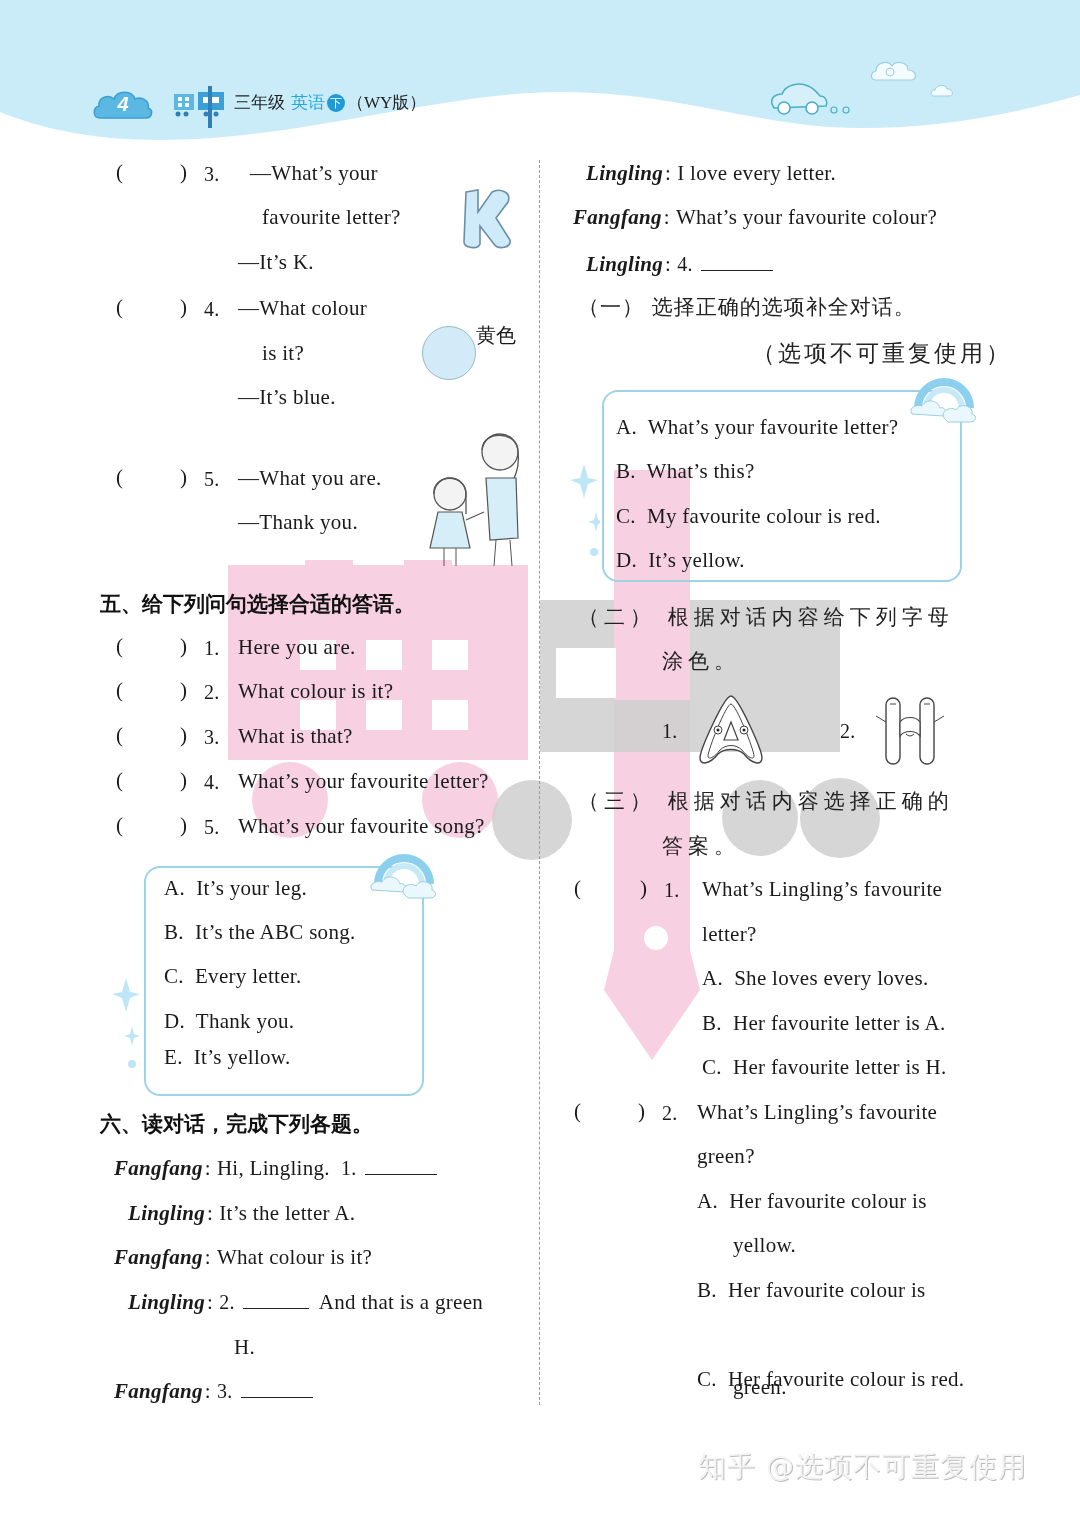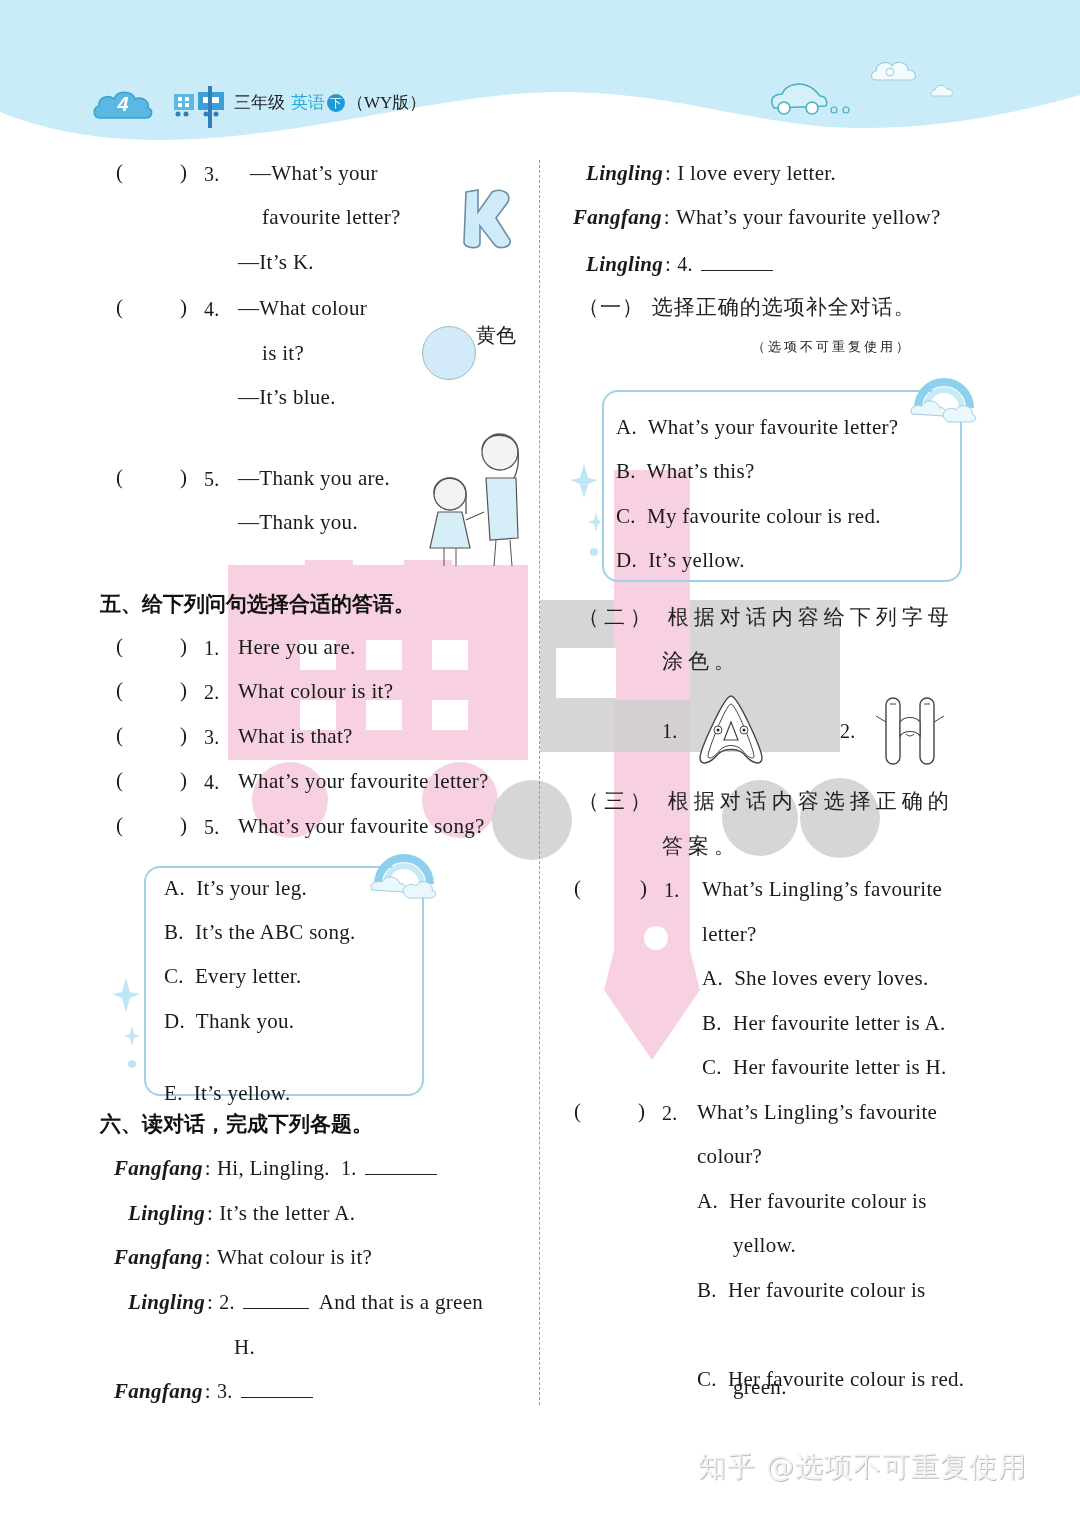--- a/index.html
+++ b/index.html
@@ -28,21 +28,21 @@
 
   
   .line { position: absolute; font-size: 21px; line-height: 26px; white-space: nowrap; letter-spacing: 0.3px; }
   .paren { position: absolute; font-size: 21px; }
   .num { font-size: 20px; }
   .speaker { font-weight: bold; font-style: italic; }
   .colon { margin: 0 6px 0 2px; }
   .blank { display: inline-block; border-bottom: 1.5px solid #222; width: 72px; height: 18px; vertical-align: baseline; margin-left: 8px; }
   .cn-heading { position: absolute; font-family: "DejaVu Sans", sans-serif; font-size: 21px; line-height: 28px; white-space: nowrap; font-weight: bold; color: #111; }
   .cn-sub { position: absolute; font-family: "DejaVu Sans", sans-serif; font-size: 21px; line-height: 28px; white-space: nowrap; color: #222; letter-spacing: 5px; }
-  .cn-small { position: absolute; font-family: Liberation Serif, serif; font-size: 13px; white-space: nowrap; color: #222; letter-spacing: 3px; }
+  .cn-small { position: absolute; font-family: Liberation Serif, serif; font-size: 23px; white-space: nowrap; color: #222; letter-spacing: 3px; }
 
   
   .opt-box { position: absolute; border: 2px solid #9ed2e6; border-radius: 16px; background: transparent; }
 </style>
 </head>
 <body>
 
 <svg class="header-bg" viewBox="0 0 1080 160" preserveAspectRatio="none">
   <path d="M0 0 H1080 V95 C1010 115 940 128 860 128 C760 128 680 92 560 92 C440 92 300 140 160 140 C90 140 40 128 0 112 Z" fill="#c9ecf8"></path>
 </svg>
@@ -133,21 +133,21 @@
 <div class="line num" style="left:204px;top:296px">4.</div>
 <div class="line" style="left:238px;top:295px">—What colour</div>
 <div class="line" style="left:262px;top:340px">is it?</div>
 <div class="line" style="left:238px;top:384px">—It’s blue.</div>
 <div class="deco" style="left:422px;top:326px;width:54px;height:54px;border-radius:50%;background:#d3ebf9;border:1px solid #9ab8c8"></div>
 <div class="deco" style="left:476px;top:322px;font-family:'DejaVu Serif',serif;font-size:20px">黄色</div>
 
 <div class="paren" style="left:116px;top:465px">(</div>
 <div class="paren" style="left:180px;top:465px">)</div>
 <div class="line num" style="left:204px;top:466px">5.</div>
-<div class="line" style="left:238px;top:465px">—Thank you are.</div>
+<div class="line" style="left:238px;top:465px">—What you are.</div>
 <div class="line" style="left:238px;top:509px">—Thank you.</div>
 <svg class="deco" style="left:420px;top:428px;width:104px;height:144px" viewBox="0 0 104 144">
   <circle cx="80" cy="24" r="18" fill="#f3f3f3" stroke="#555" stroke-width="1.3"></circle>
   <path d="M62 22 C62 2 98 2 98 24 C100 40 94 52 90 56" fill="none" stroke="#555" stroke-width="1.3"></path>
   <path d="M66 50 L96 50 L98 110 L70 112 Z" fill="#d6eef8" stroke="#555" stroke-width="1.2"></path>
   <line x1="76" y1="112" x2="74" y2="138" stroke="#555"></line>
     <line x1="90" y1="112" x2="92" y2="138" stroke="#555"></line>
   <circle cx="30" cy="66" r="16" fill="#f3f3f3" stroke="#555" stroke-width="1.3"></circle>
   <path d="M14 66 C12 46 46 44 46 66 L46 86" fill="none" stroke="#555" stroke-width="1.3"></path>
   <path d="M18 84 L42 84 L50 120 L10 120 Z" fill="#d6eef8" stroke="#555" stroke-width="1.2"></path>
@@ -196,21 +196,21 @@
   <path d="M16 4 L20 18 L30 20 L20 24 L16 38 L12 24 L2 20 L12 18 Z" fill="#bfe6f6"></path>
   <path d="M22 52 L24 60 L30 62 L24 64 L22 72 L20 64 L14 62 L20 60 Z" fill="#bfe6f6"></path>
   <circle cx="22" cy="90" r="4" fill="#bfe6f6"></circle>
 </svg>
 
 <div>
   <div class="line" style="left:164px;top:875px"><span>A.</span>&nbsp; <span>It’s your leg.</span></div>
   <div class="line" style="left:164px;top:919px"><span>B.</span>&nbsp; <span>It’s the ABC song.</span></div>
   <div class="line" style="left:164px;top:963px"><span>C.</span>&nbsp; <span>Every letter.</span></div>
   <div class="line" style="left:164px;top:1008px"><span>D.</span>&nbsp; <span>Thank you.</span></div>
-  <div class="line" style="left:164px;top:1080px"><span>E.</span>&nbsp; <span>It’s yellow.</span></div>
+  <div class="line" style="left:164px;top:1044px"><span>E.</span>&nbsp; <span>It’s yellow.</span></div>
 </div>
 
 <div class="cn-heading" style="left:100px;top:1110px">六、读对话，完成下列各题。</div>
 
 <div class="line" style="left:114px;top:1155px">
   <span class="speaker">Fangfang</span><span class="colon">:</span><span>Hi, Lingling.</span>&nbsp;&nbsp;<span class="num">1.</span><span class="blank"></span>
 </div>
 <div class="line" style="left:128px;top:1200px">
   <span class="speaker">Lingling</span><span class="colon">:</span><span>It’s the letter A.</span>
 </div>
@@ -222,21 +222,21 @@
 </div>
 <div class="line" style="left:234px;top:1334px">H.</div>
 <div class="line" style="left:114px;top:1378px">
   <span class="speaker">Fangfang</span><span class="colon">:</span><span class="num">3.</span><span class="blank"></span>
 </div>
 
 <div class="line" style="left:586px;top:160px">
   <span class="speaker">Lingling</span><span class="colon">:</span><span>I love every letter.</span>
 </div>
 <div class="line" style="left:573px;top:204px">
-  <span class="speaker">Fangfang</span><span class="colon">:</span><span>What’s your favourite yellow?</span>
+  <span class="speaker">Fangfang</span><span class="colon">:</span><span>What’s your favourite colour?</span>
 </div>
 <div class="line" style="left:586px;top:251px">
   <span class="speaker">Lingling</span><span class="colon">:</span><span class="num">4.</span><span class="blank"></span>
 </div>
 
 <div class="cn-sub" style="left:578px;top:293px;letter-spacing:1px">（一） 选择正确的选项补全对话。</div>
 <div class="cn-small" style="left:752px;top:338px">（选项不可重复使用）</div>
 
 <div class="opt-box" style="left:602px;top:390px;width:360px;height:192px"></div>
 <svg class="deco" style="left:908px;top:378px;width:72px;height:46px" viewBox="0 0 72 46">
@@ -292,20 +292,20 @@
 <div class="line" style="left:702px;top:876px">What’s Lingling’s favourite</div>
 <div class="line" style="left:702px;top:921px">letter?</div>
 <div class="line" style="left:702px;top:965px"><span>A.</span>&nbsp; <span>She loves every loves.</span></div>
 <div class="line" style="left:702px;top:1010px"><span>B.</span>&nbsp; <span>Her favourite letter is A.</span></div>
 <div class="line" style="left:702px;top:1054px"><span>C.</span>&nbsp; <span>Her favourite letter is H.</span></div>
 
 <div class="paren" style="left:574px;top:1099px">(</div>
 <div class="paren" style="left:638px;top:1099px">)</div>
 <div class="line num" style="left:662px;top:1100px">2.</div>
 <div class="line" style="left:697px;top:1099px">What’s Lingling’s favourite</div>
-<div class="line" style="left:697px;top:1143px">colour?</div>
+<div class="line" style="left:697px;top:1143px">green?</div>
 <div class="line" style="left:697px;top:1188px"><span>A.</span>&nbsp; <span>Her favourite colour is</span></div>
 <div class="line" style="left:733px;top:1232px">yellow.</div>
 <div class="line" style="left:697px;top:1277px"><span>B.</span>&nbsp; <span>Her favourite colour is</span></div>
 <div class="line" style="left:733px;top:1374px">green.</div>
 <div class="line" style="left:697px;top:1366px"><span>C.</span>&nbsp; <span>Her favourite colour is red.</span></div>
 
 <div class="zhihu-mark">知乎 @选项不可重复使用</div>
 
 </body></html>

